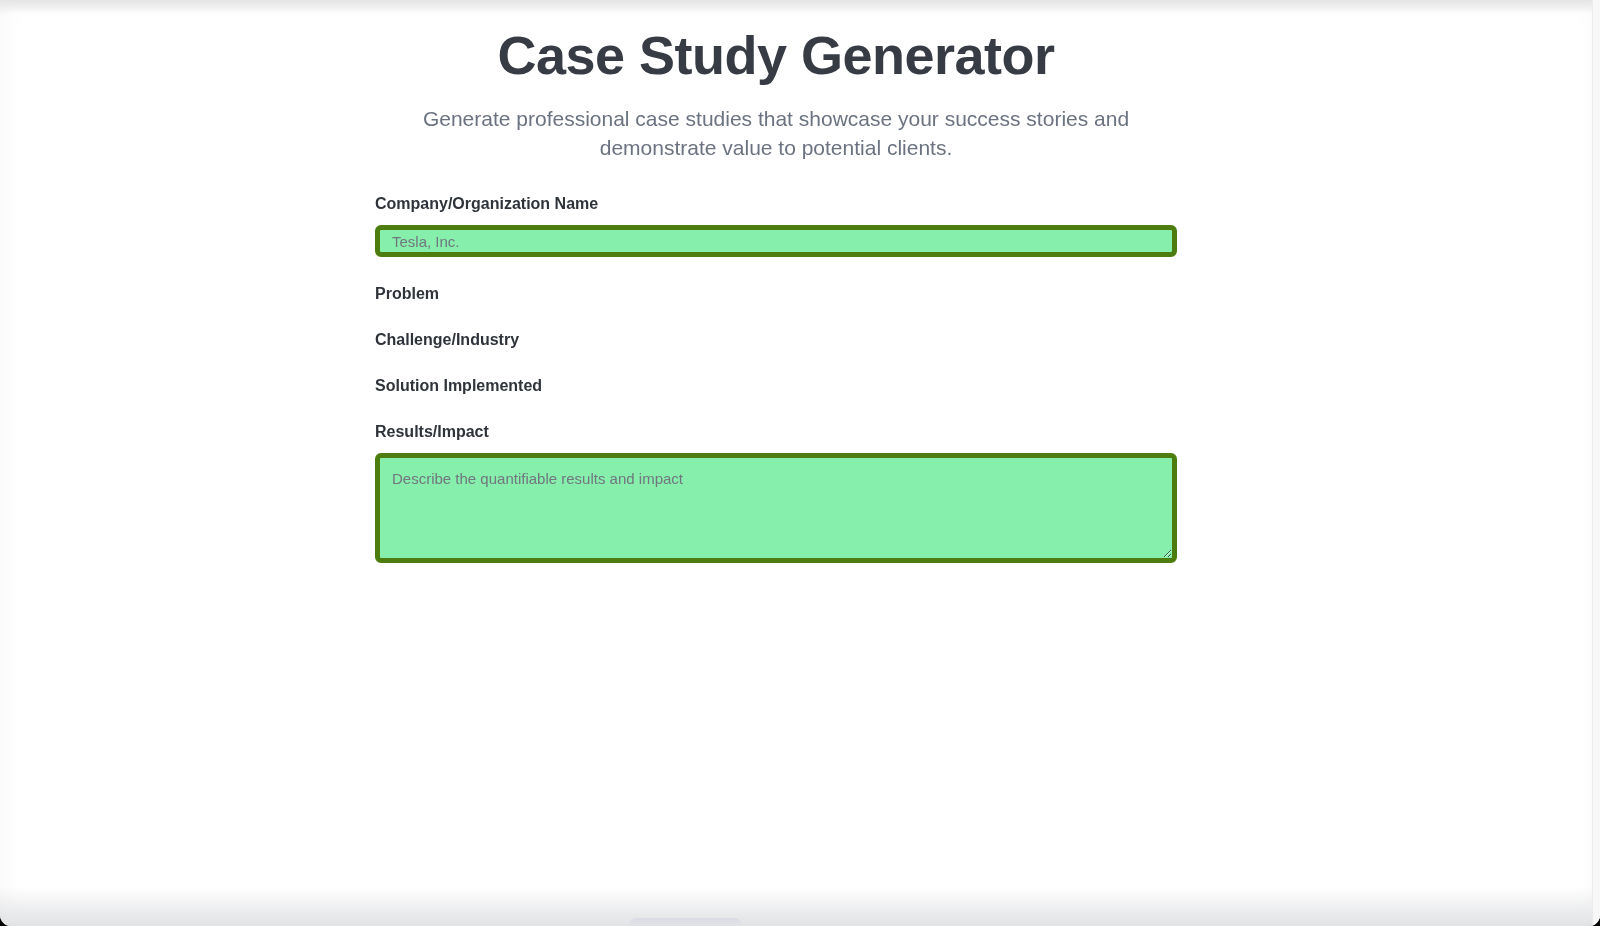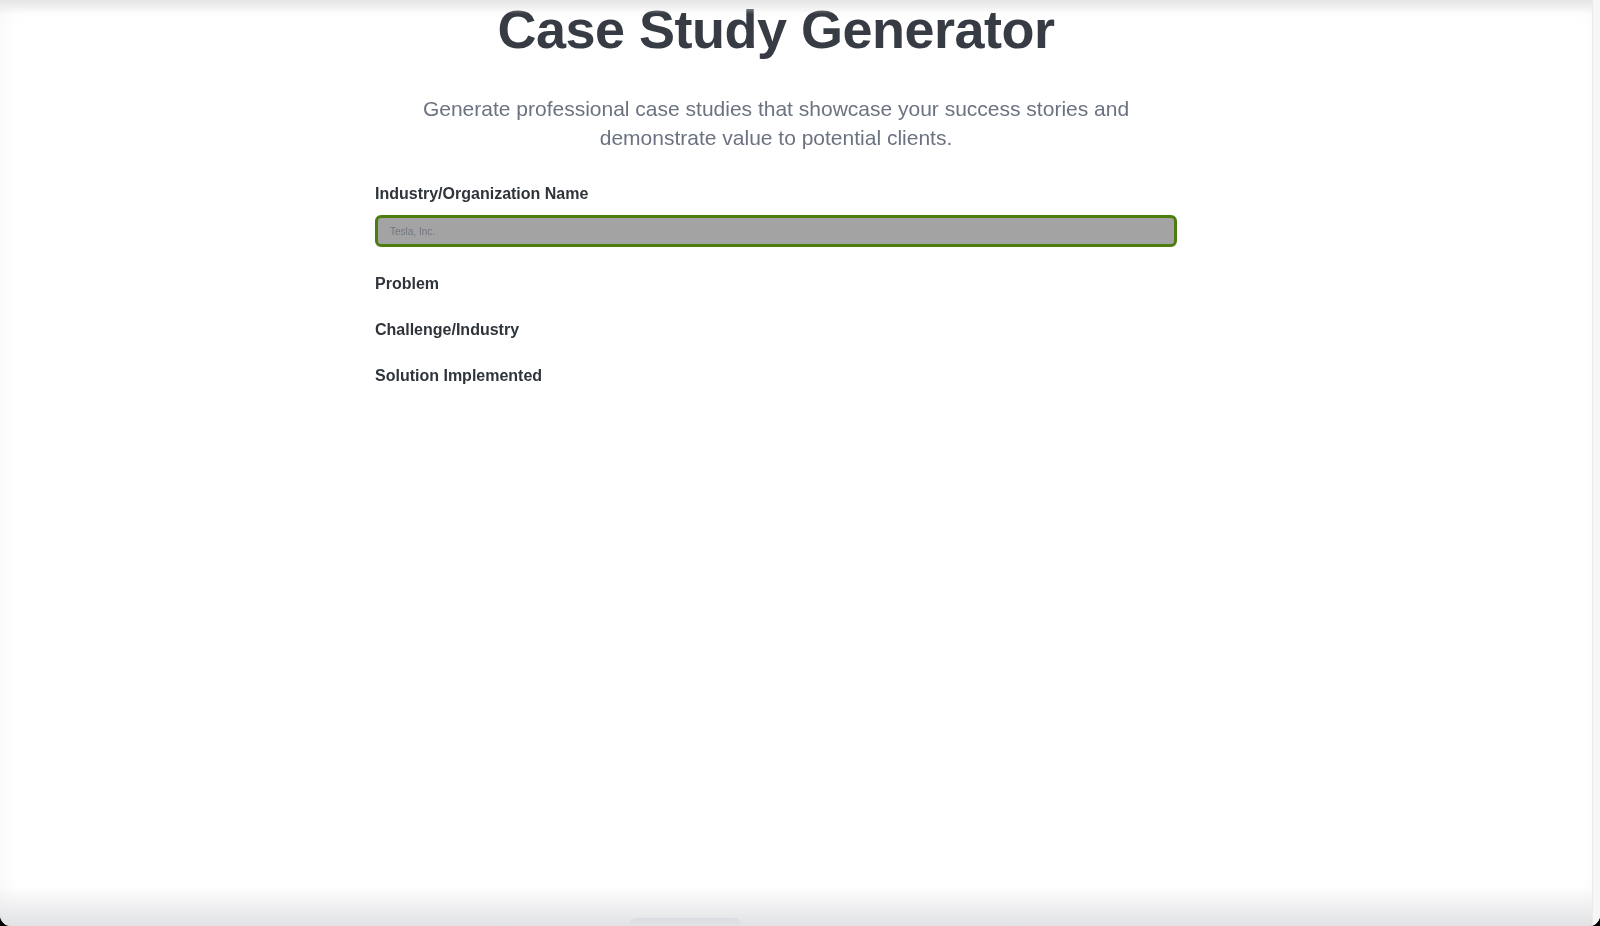--- a/index.html
+++ b/index.html
@@ -34,53 +34,54 @@
   }
   .scrollbar-track {
     position: absolute; top: 0; right: 0; width: 8px; height: 100%;
     background: #f7f7f7; border-left: 1px solid #ebebeb; z-index: 7;
   }
   
   .content {
     position: relative;
     width: 802px;
     margin-left: 375px;
+    padding-top: 26px;
   }
   .title {
     font-size: 54px;
     font-weight: 800;
     letter-spacing: -0.5px;
     color: #363b44;
     text-align: center;
     line-height: 1.1;
   }
   .subtitle {
-    margin: 36px auto 0 auto;
+    margin: 20px auto 0 auto;
     max-width: 810px;
     font-size: 21px;
     line-height: 1.38;
     color: #6b7280;
     text-align: center;
   }
   .case-form { margin-top: 32px; }
   .field { margin-bottom: 28px; }
   .field-label {
     display: block;
     font-size: 16px;
     font-weight: 700;
     color: #2f343b;
     margin-bottom: 12px;
   }
   .text-input, .text-area {
     width: 100%;
-    background: #a3a3a3;
-    border: 3px solid #4d7c0f;
+    background: #86efac;
+    border: 5px solid #4d7c0f;
     border-radius: 6px;
     font-family: "Liberation Sans", sans-serif;
-    font-size: 10px;
+    font-size: 15px;
     color: #4a5058;
     outline: none;
   }
   .text-input { height: 32px; padding: 0 12px; }
   .text-area  { height: 110px; padding: 10px 12px; resize: both; line-height: 1.4; }
   .text-input::placeholder, .text-area::placeholder { color: #71767f; opacity: 1; }
   .generate-btn {
     position: absolute;
     left: 629px;
     top: 918px;
@@ -99,36 +100,40 @@
 <div class="page">
   <div class="top-edge"></div>
 
   <div class="content">
     <h1 class="title">Case Study Generator</h1>
     <p class="subtitle">Generate professional case studies that showcase your success stories and demonstrate value to potential clients.</p>
 
     <form class="case-form">
 
       <div class="field">
-        <label class="field-label">Industry/Organization Name</label>
+        <label class="field-label">Company/Organization Name</label>
         <input class="text-input" type="text" placeholder="Tesla, Inc." style="">
       </div>
 
       <div class="field">
         <label class="field-label">Problem</label>
       </div>
 
       <div class="field">
         <label class="field-label">Challenge/Industry</label>
       </div>
 
       <div class="field">
         <label class="field-label">Solution Implemented</label>
       </div>
 
+      <div class="field">
+        <label class="field-label">Results/Impact</label>
+        <textarea class="text-area" placeholder="Describe the quantifiable results and impact" style=""></textarea>
+      </div>
 
     </form>
   </div>
 
   <button class="generate-btn" type="button"></button>
 
   <div class="vignette"></div>
   <div class="bottom-fade"></div>
   <div class="scrollbar-track"></div>
 </div>

